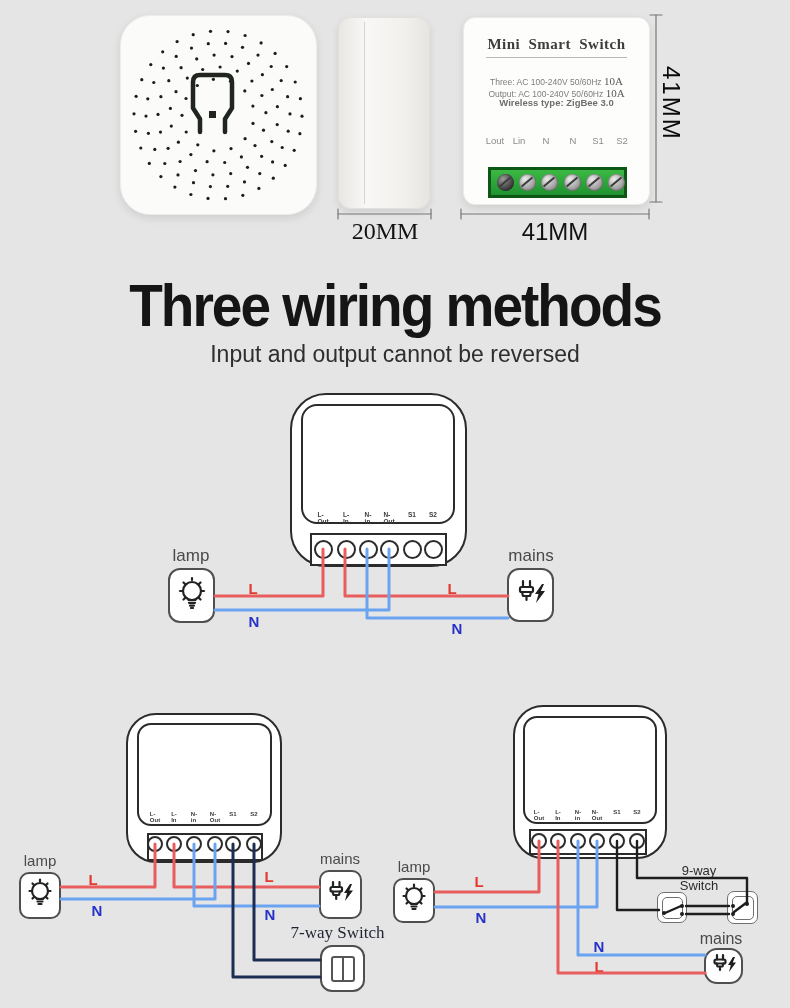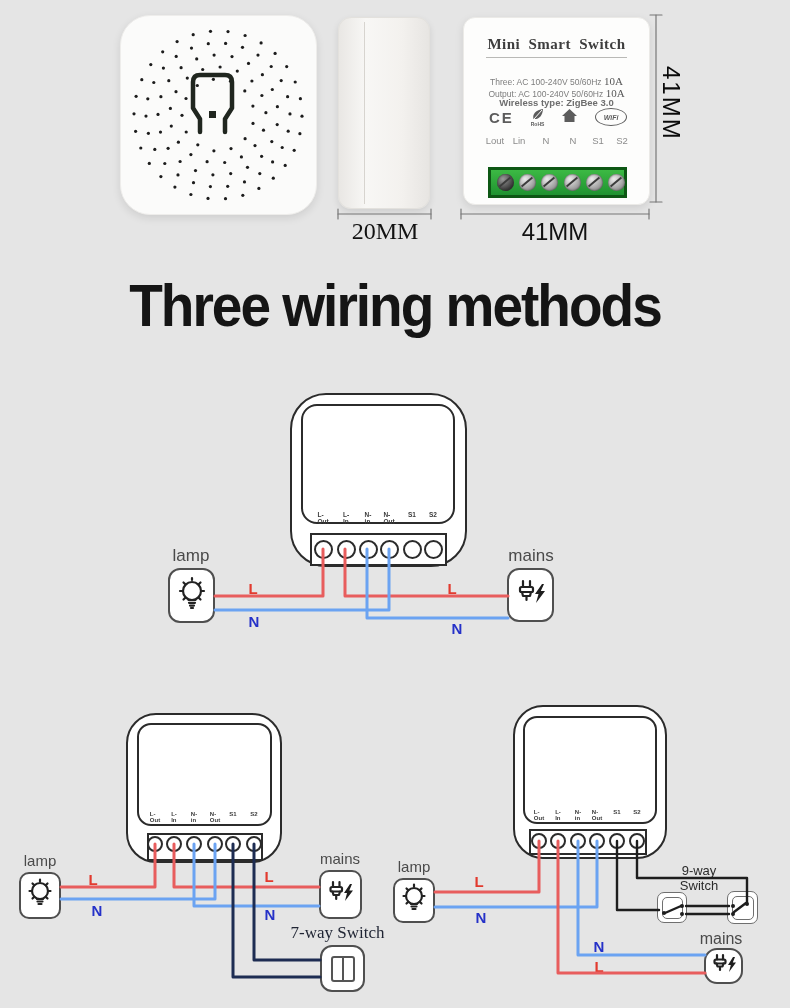--- a/index.html
+++ b/index.html
@@ -208,36 +208,20 @@
     <div class="abs bd-io" style="top:57px;">
       <span>Three:</span>
       <span>AC 100-240V 50/60Hz</span>
       <span class="amp">10A</span>
     </div>
     <div class="abs bd-io" style="top:69px;">
       <span>Output:</span>
       <span>AC 100-240V 50/60Hz</span>
       <span class="amp">10A</span>
     </div>
-    <div class="abs bd-icons">
-      <span class="ce">CE</span>
-      <span class="rohs">
-        <svg width="14" height="13">
-            <path d="M12 1 C5 2 1 6 2.5 11 C8 11.5 11.5 8 12 1 Z" fill="#5c5c5c"></path>
-          <path d="M3 11 L11 2" stroke="#fdfdfc" stroke-width="1"></path>
-          </svg>
-        <span class="t">RoHS</span>
-      </span>
-      <span>
-        <svg width="17" height="15">
-            <path d="M8.5 1 L16 8 H13.5 V14 H3.5 V8 H1 Z" fill="#5c5c5c"></path>
-          </svg>
-      </span>
-      <span class="wifi">WiFi</span>
-    </div>
     <div class="abs bd-terms">
       <span style="left:31px">Lout</span>
       <span style="left:55px">Lin</span>
       <span style="left:82px">N</span>
       <span style="left:109px">N</span>
       <span style="left:134px">S1</span>
       <span style="left:158px">S2</span>
     </div>
     <div class="abs green-block">
       <div class="screw dark" style="left:6px"></div>
@@ -247,20 +231,21 @@
       <div class="screw" style="left:95px"></div>
       <div class="screw" style="left:117px"></div>
     </div>
   </div>
 
   <div class="abs dim-label ctr" style="left:338px;top:218px;width:94px;font-family:Liberation Serif, serif;">20MM</div>
   <div class="abs dim-label ctr" style="left:461px;top:218px;width:188px;">41MM</div>
   <div class="abs dim-v">41MM</div>
 
   <div class="abs title">Three wiring methods</div>
+  <div class="abs subtitle">Input and output cannot be reversed</div>
 
   <div class="abs dwrap">
     <div class="sdevice" style="left:290px;top:393px;width:177px;height:174px;border-radius:36px;"></div>
     <div class="sinner" style="left:301px;top:404px;width:154px;height:120px;"></div>
     <div class="tlabels" style="font-size:6.5px;">
       <span style="left:323px;top:511px">L-Out</span>
       <span style="left:346px;top:511px">L-In</span>
       <span style="left:368px;top:511px">N-in</span>
       <span style="left:389px;top:511px">N-Out</span>
       <span style="left:412px;top:511px">S1</span>

